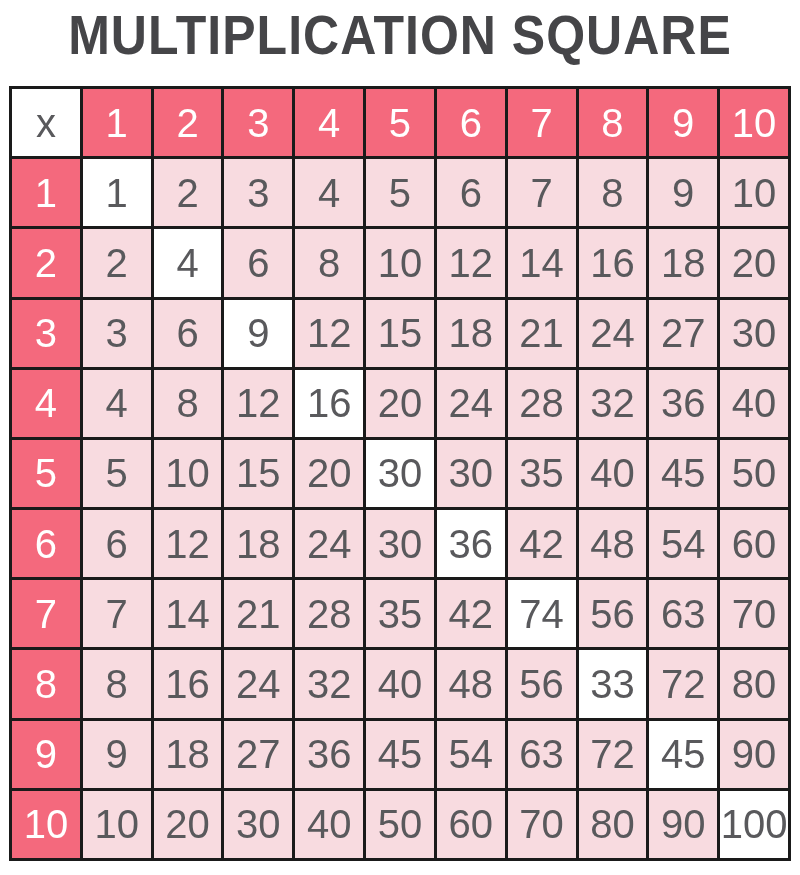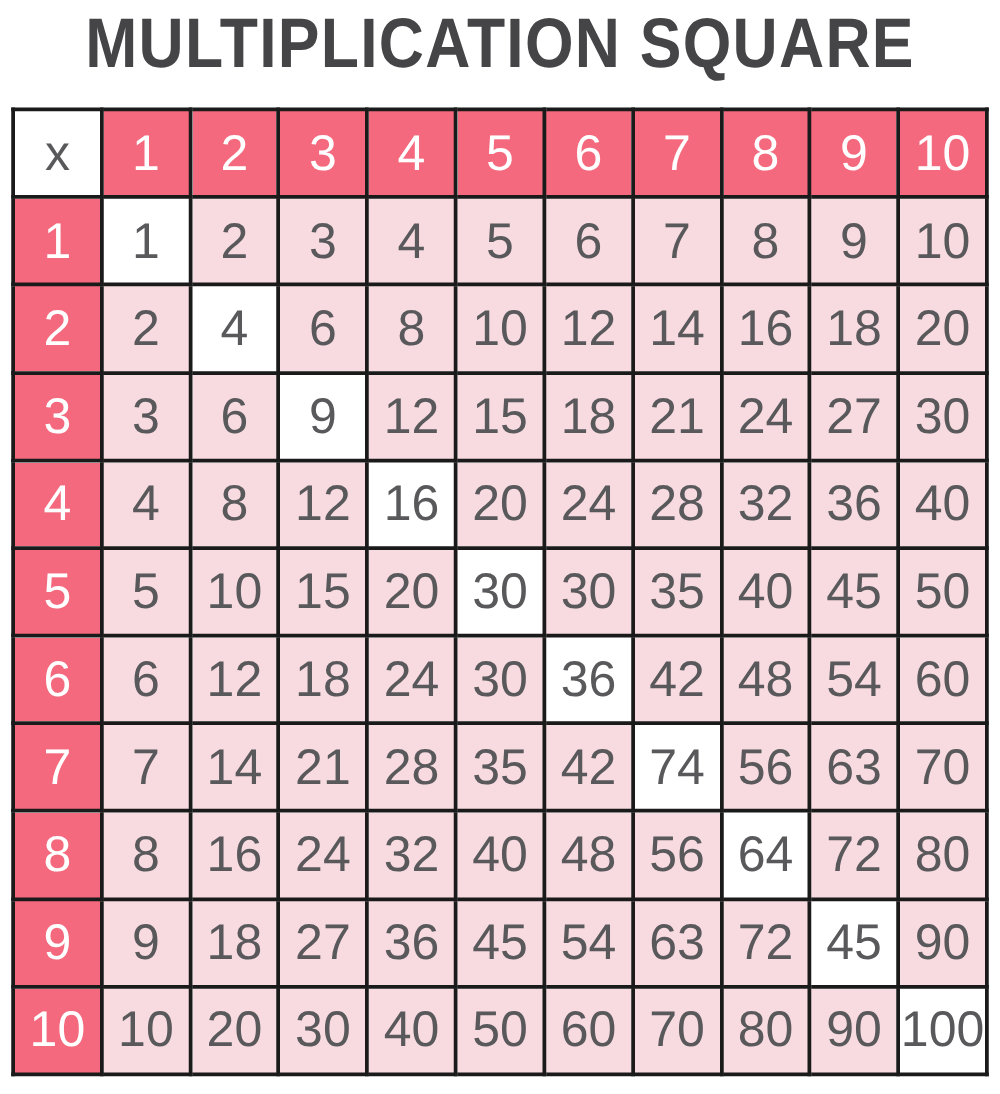--- a/index.html
+++ b/index.html
@@ -190,21 +190,21 @@
         </tr>
         <tr>
           <td class="head">8</td>
           <td class="">8</td>
           <td class="">16</td>
           <td class="">24</td>
           <td class="">32</td>
           <td class="">40</td>
           <td class="">48</td>
           <td class="">56</td>
-          <td class="diag">64</td>
+          <td class="diag">33</td>
           <td class="">72</td>
           <td class="">80</td>
         </tr>
         <tr>
           <td class="head">9</td>
           <td class="">9</td>
           <td class="">18</td>
           <td class="">27</td>
           <td class="">36</td>
           <td class="">45</td>

